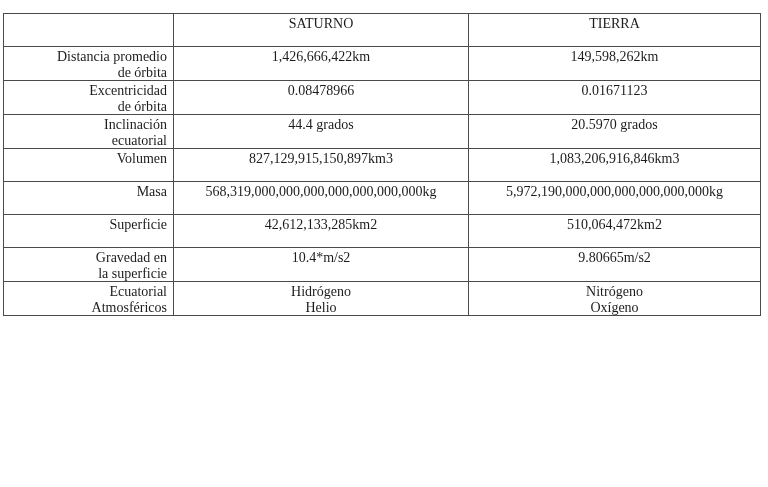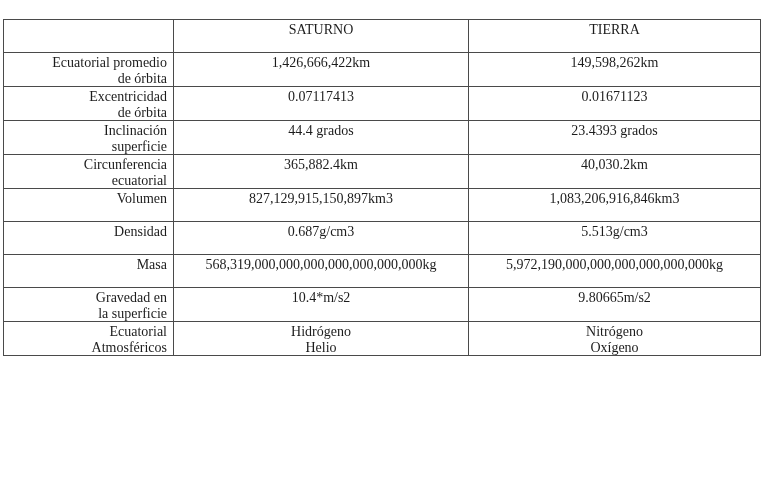--- a/index.html
+++ b/index.html
@@ -9,21 +9,21 @@
   }
   body {
     width: 768px;
     height: 487px;
     position: relative;
     font-family: "Liberation Serif", serif;
   }
   table.planet-table {
     position: absolute;
     left: 3px;
-    top: 19px;
+    top: 13px;
     width: 757px;
     border-collapse: collapse;
     table-layout: fixed;
   }
   table.planet-table col.c-label  { width: 170px; }
   table.planet-table col.c-sat    { width: 295px; }
   table.planet-table col.c-tierra { width: 292px; }
   table.planet-table th,
   table.planet-table td {
     border: 1px solid #4a4a4a;
@@ -61,67 +61,61 @@
     <col class="c-tierra">
   </colgroup>
   <tbody>
     <tr class="header-row">
       <th class="corner-cell"></th>
       <th class="col-header">SATURNO</th>
       <th class="col-header">TIERRA</th>
     </tr>
 
     <tr>
-      <th class="row-label">Ecuatorial promedio
+      <th class="row-label">Distancia promedio
 de órbita</th>
       <td class="value-cell">1,426,666,422km</td>
       <td class="value-cell">149,598,262km</td>
     </tr>
 
 
     <tr>
       <th class="row-label">Excentricidad
 de órbita</th>
-      <td class="value-cell">0.07117413</td>
+      <td class="value-cell">0.08478966</td>
       <td class="value-cell">0.01671123</td>
     </tr>
 
     <tr>
       <th class="row-label">Inclinación
-superficie</th>
+ecuatorial</th>
       <td class="value-cell">44.4 grados</td>
-      <td class="value-cell">23.4393 grados</td>
+      <td class="value-cell">20.5970 grados</td>
     </tr>
 
 
-    <tr>
-      <th class="row-label">Circunferencia
-ecuatorial</th>
-      <td class="value-cell">365,882.4km</td>
-      <td class="value-cell">40,030.2km</td>
-    </tr>
 
     <tr>
       <th class="row-label">Volumen</th>
       <td class="value-cell">827,129,915,150,897km3</td>
       <td class="value-cell">1,083,206,916,846km3</td>
     </tr>
 
-    <tr>
-      <th class="row-label">Densidad</th>
-      <td class="value-cell">0.687g/cm3</td>
-      <td class="value-cell">5.513g/cm3</td>
-    </tr>
 
     <tr>
       <th class="row-label">Masa</th>
       <td class="value-cell">568,319,000,000,000,000,000,000,000kg</td>
       <td class="value-cell">5,972,190,000,000,000,000,000,000kg</td>
     </tr>
 
+    <tr>
+      <th class="row-label">Superficie</th>
+      <td class="value-cell">42,612,133,285km2</td>
+      <td class="value-cell">510,064,472km2</td>
+    </tr>
 
     <tr>
       <th class="row-label">Gravedad en
 la superficie</th>
       <td class="value-cell">10.4*m/s2</td>
       <td class="value-cell">9.80665m/s2</td>
     </tr>
 
 
     <tr>

